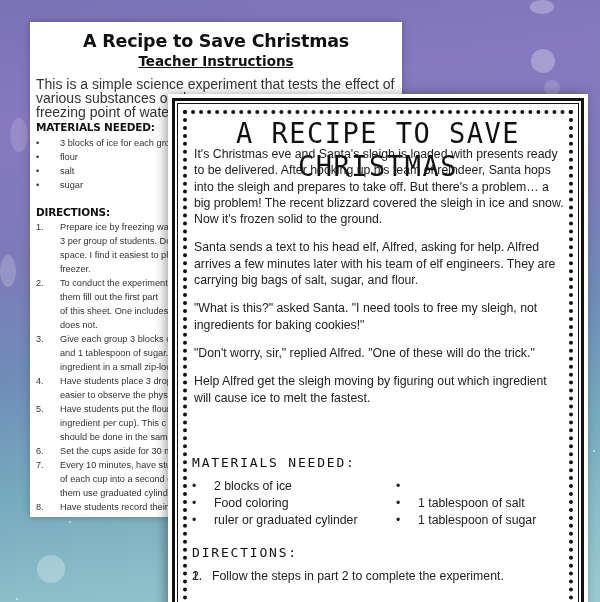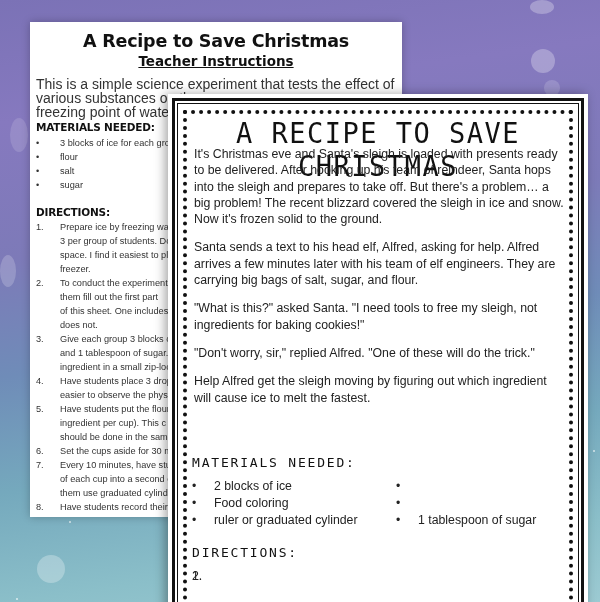--- a/index.html
+++ b/index.html
@@ -152,23 +152,23 @@
 
   <div class="front-h" style="top:361px;">MATERIALS NEEDED:</div>
   <div class="mat-grid">
     <div class="mat-col" style="left:0;">
       <div><span class="mk">•</span><span>2 blocks of ice</span></div>
       <div><span class="mk">•</span><span>Food coloring</span></div>
       <div><span class="mk">•</span><span>ruler or graduated cylinder</span></div>
     </div>
     <div class="mat-col" style="left:204px;">
       <div><span class="mk">•</span></div>
-      <div><span class="mk">•</span></div>
+      <div><span class="mk">•</span><span>1 tablespoon of salt</span></div>
       <div><span class="mk">•</span><span>1 tablespoon of sugar</span></div>
     </div>
   </div>
 
   <div class="front-h" style="top:451px;">DIRECTIONS:</div>
   <ul class="dir-list">
     <li><span class="mk">1.</span></li>
-    <li><span class="mk">2.</span></li>
+    <li><span class="mk">2.</span><span>Follow the steps in part 2 to complete the experiment.</span></li>
   </ul>
 </div>
 
 </body></html>

